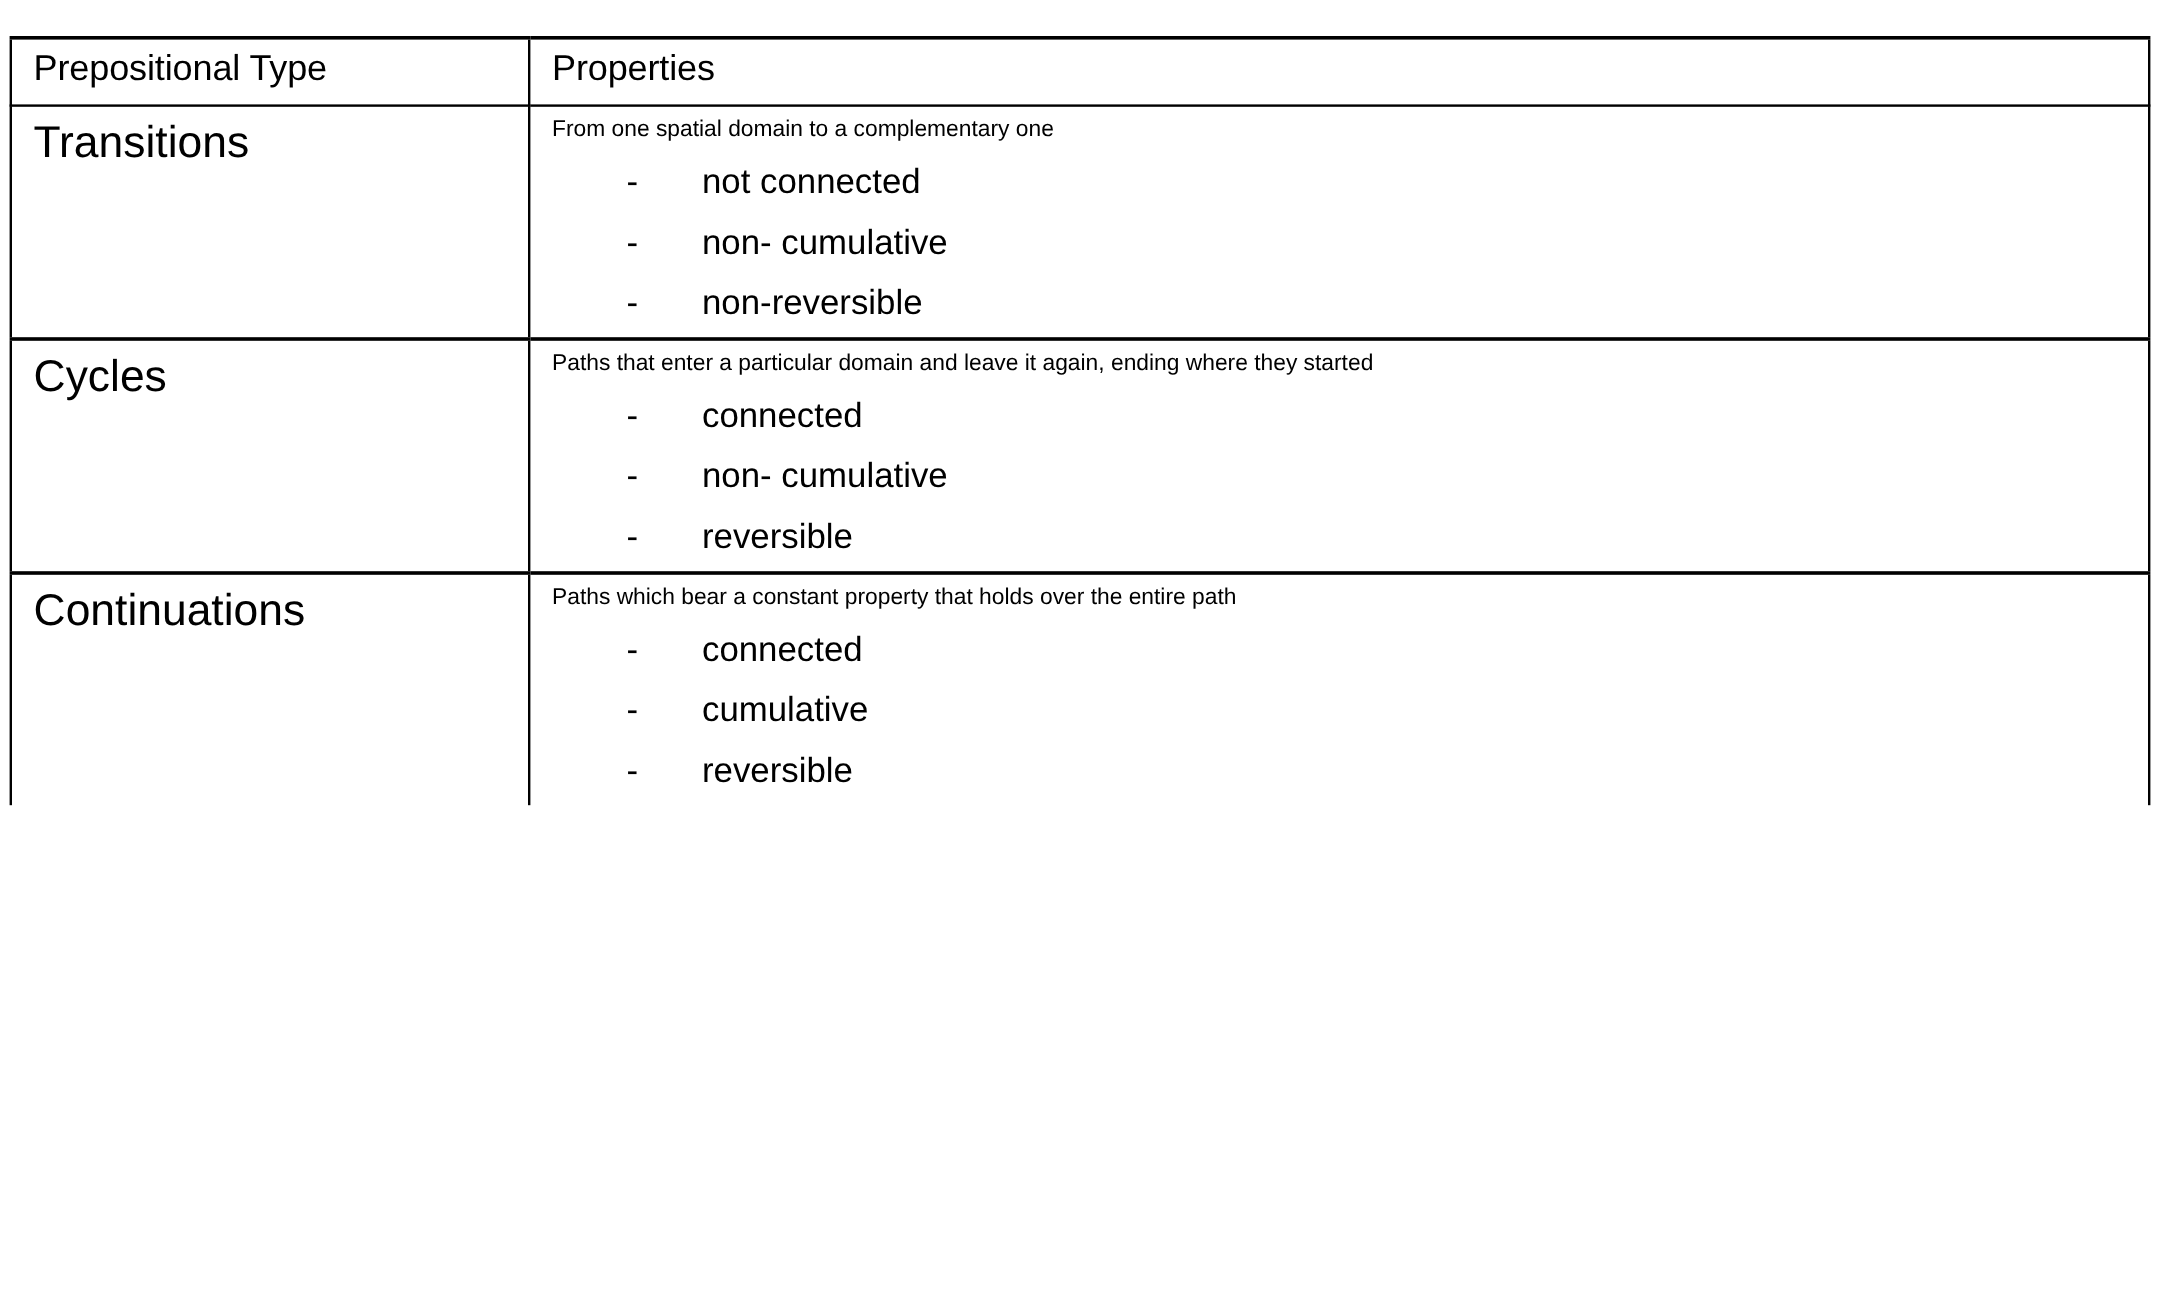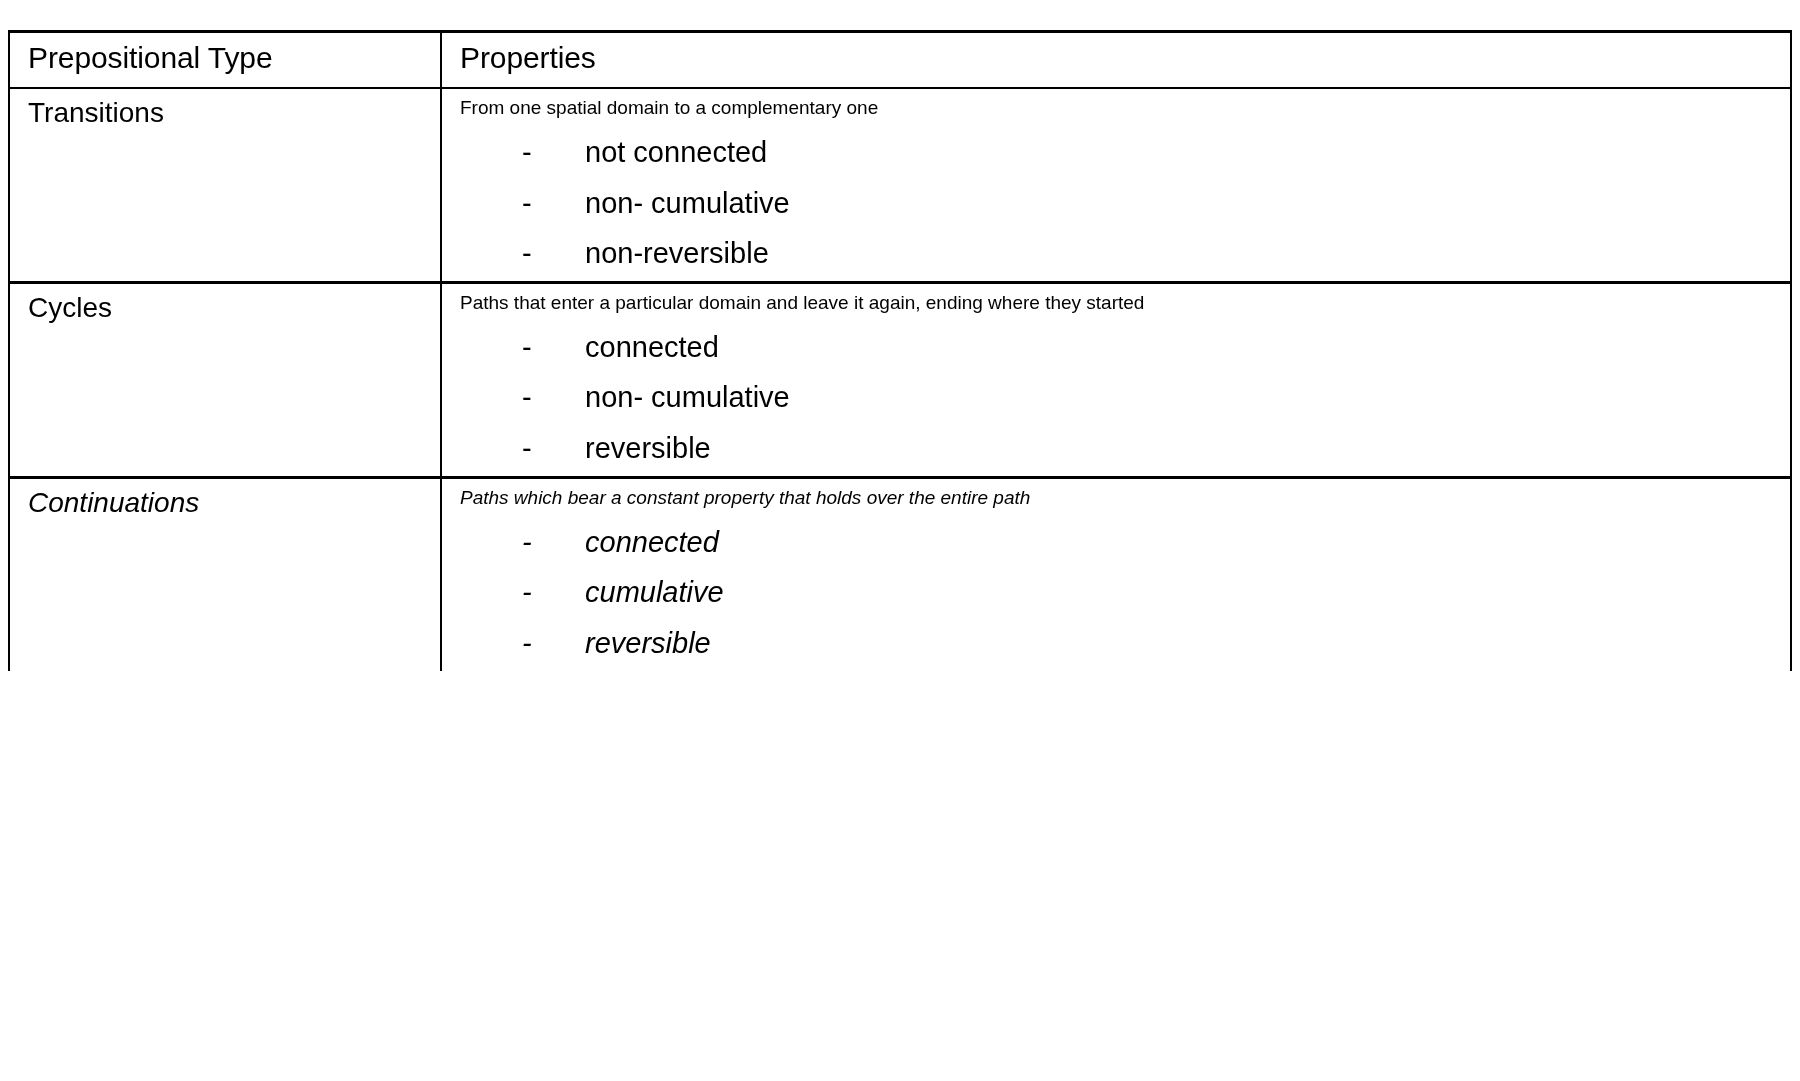--- a/index.html
+++ b/index.html
@@ -61,25 +61,24 @@
     padding-top: 14px;
     padding-bottom: 30px;
   }
 
   tbody tr td {
     border-bottom: 3px solid #000000;
   }
 
   tbody tr:last-child td {
     border-bottom: none;
-    font-style: italic;
   }
 
   .type-cell {
-    font-size: 28px;
+    font-size: 37px;
     line-height: 1.3;
     padding-top: 12px;
     white-space: nowrap;
   }
 
   .props-cell {
     font-size: 29px;
     line-height: 1.3;
     padding-top: 12px;
   }

